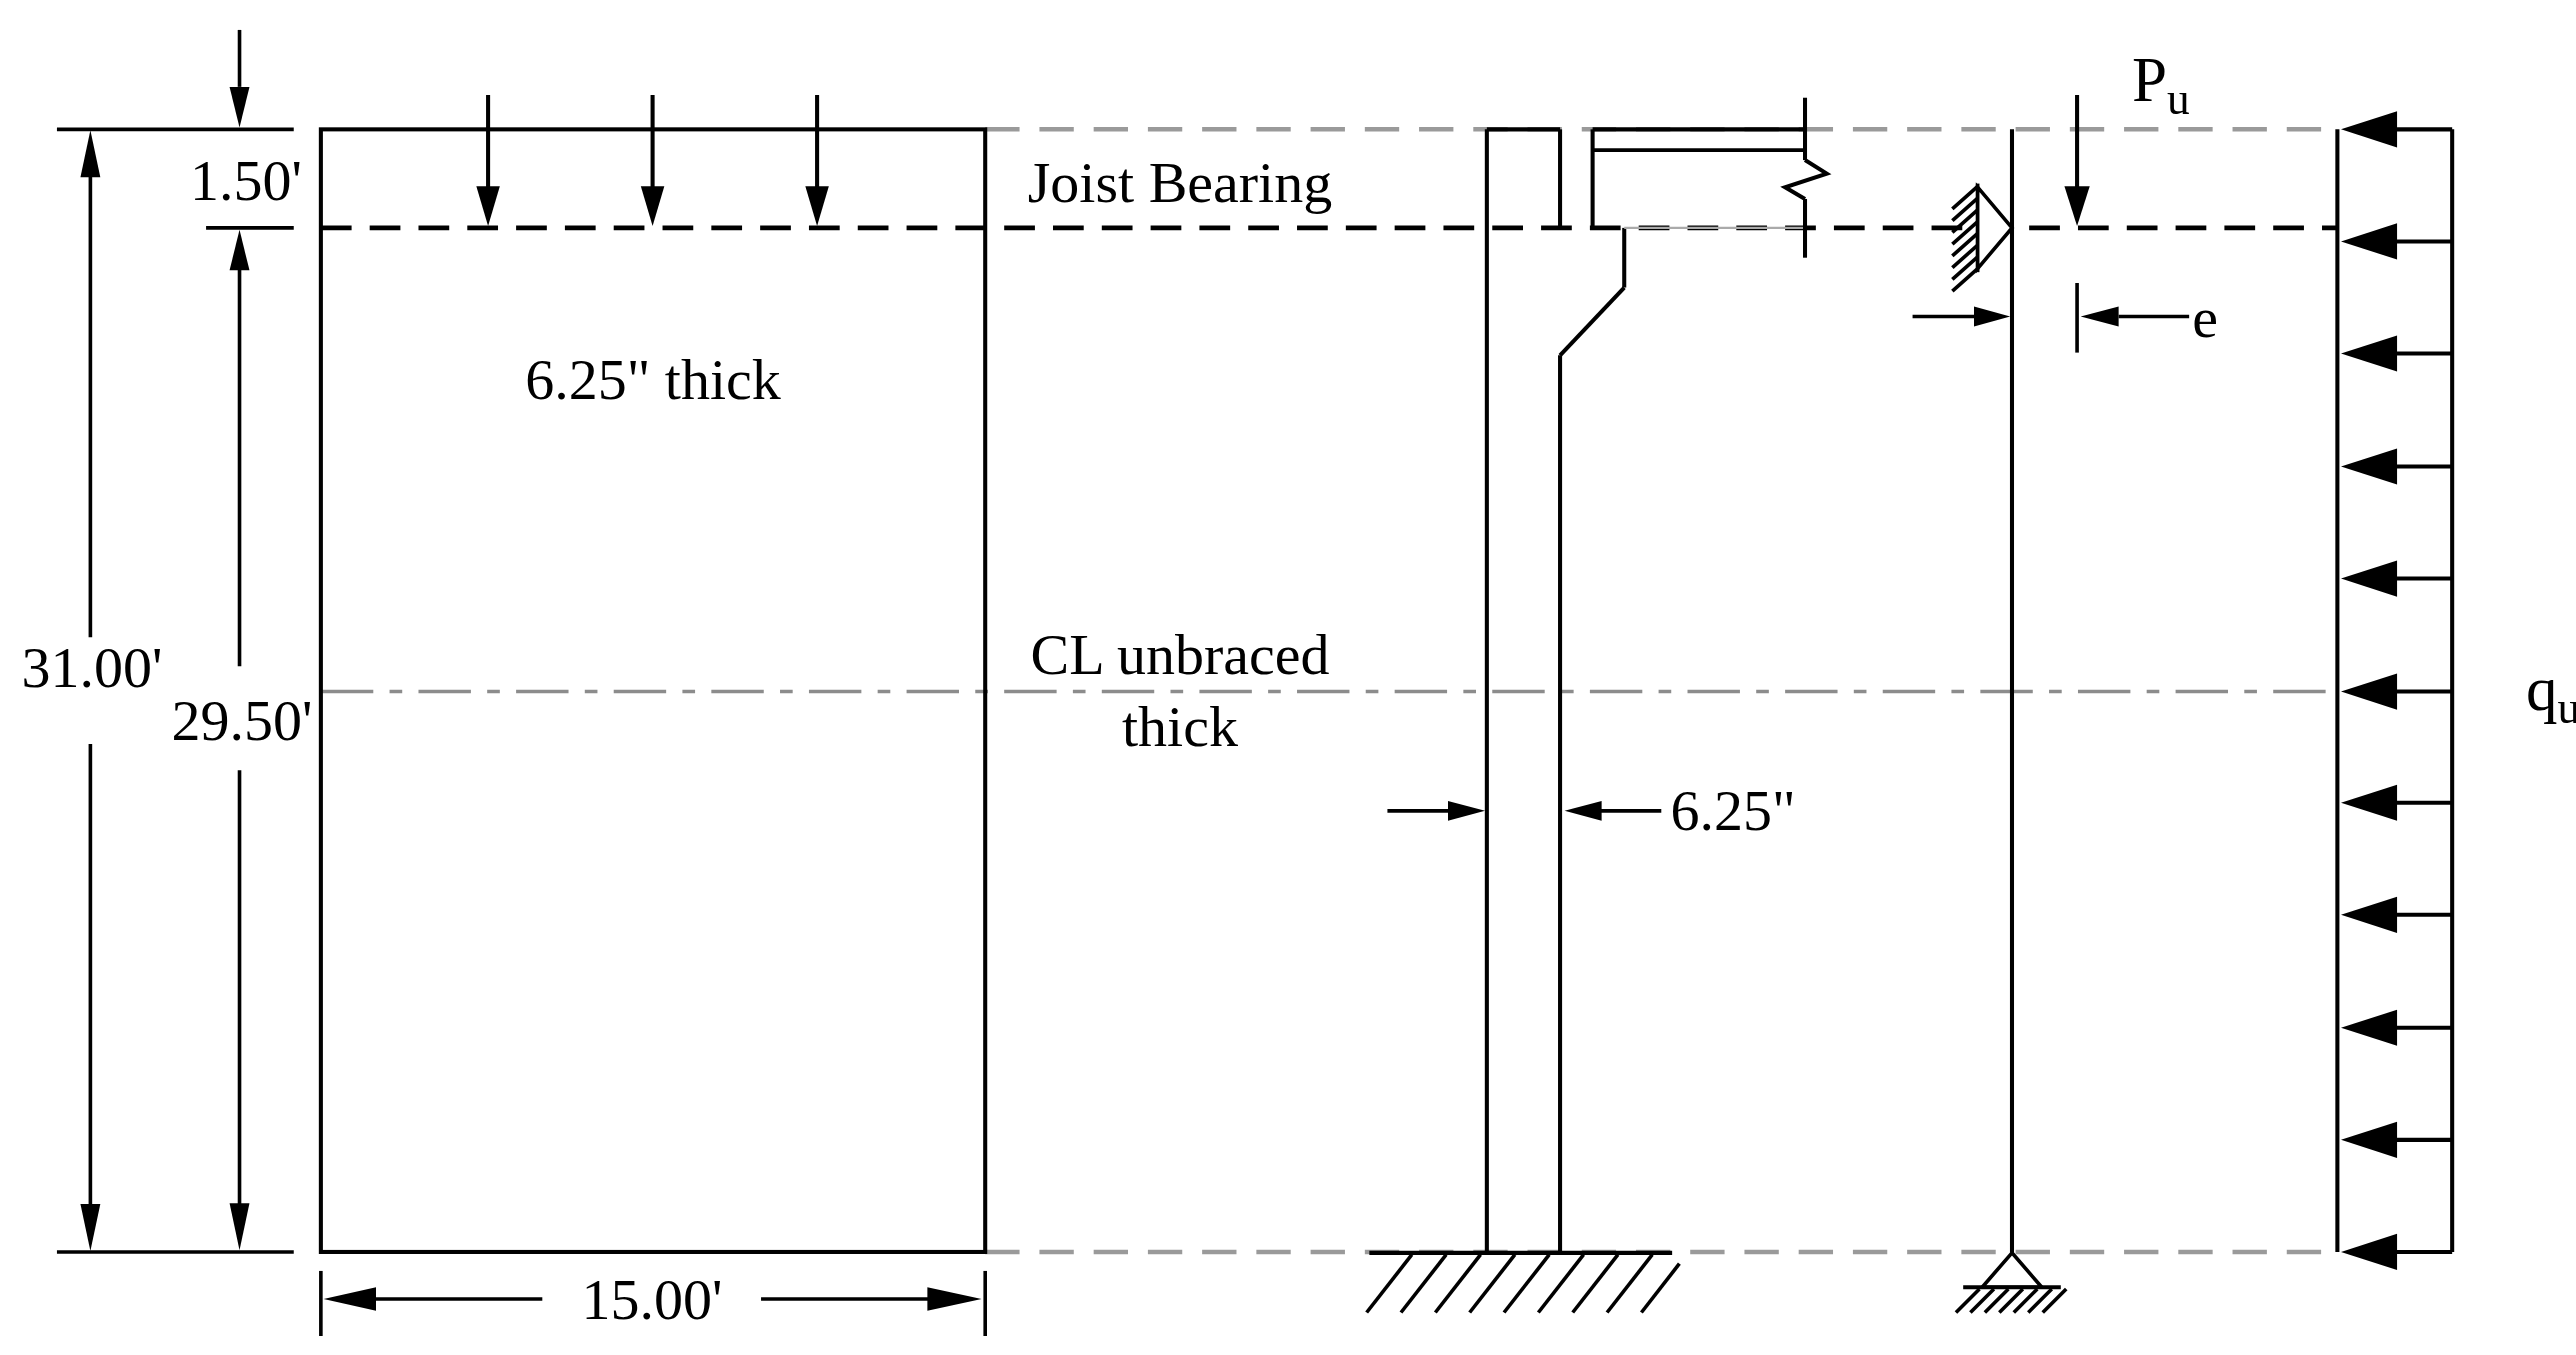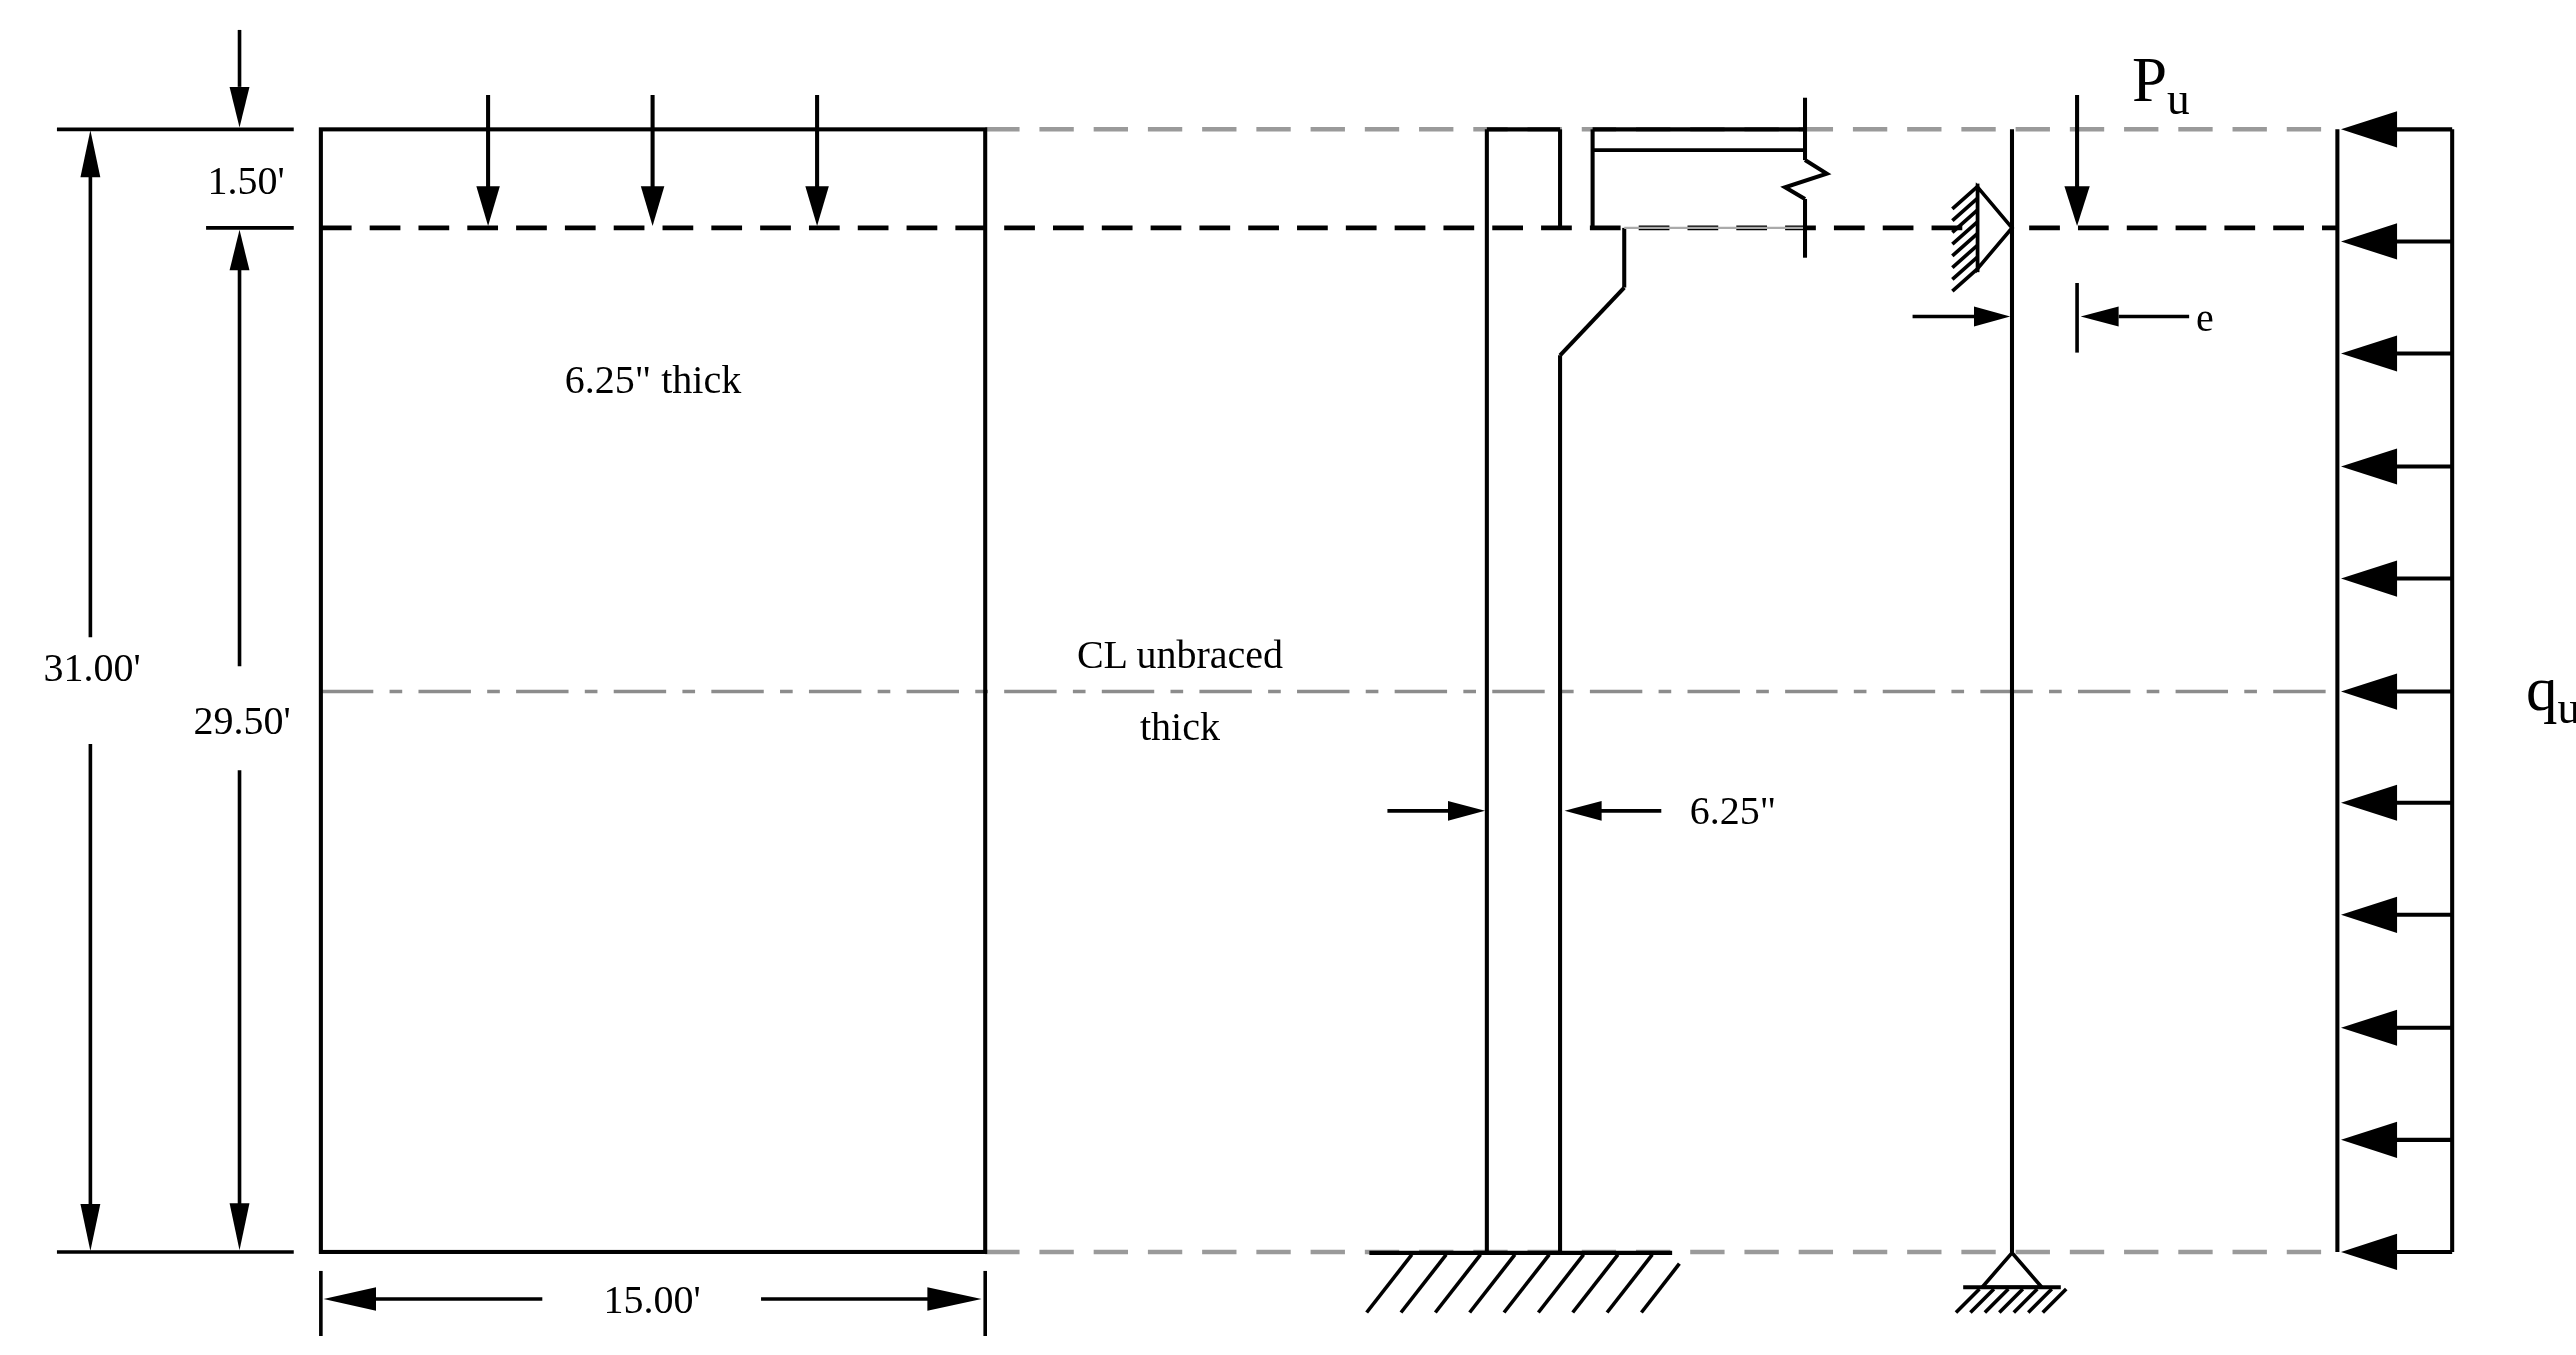--- a/index.html
+++ b/index.html
@@ -26,21 +26,21 @@
   .s-cl{stroke:var(--centerline-gray);stroke-width:4;stroke-dasharray:58 18 14 18;fill:none;}
   .s-thin-gray{stroke:var(--joist-thin);stroke-width:2.5;fill:none;}
   .s-hatch{stroke:var(--linework);stroke-width:4;fill:none;}
   .f-black{fill:var(--linework);stroke:none;}
   .pin{fill:#ffffff;stroke:var(--linework);stroke-width:4;stroke-linejoin:miter;}
 
   
   .label{
     position:absolute;
     color:var(--linework);
-    font-size:40px;
+    font-size:58px;
     line-height:72px;
     white-space:nowrap;
     text-align:center;
     transform:translate(-50%,-50%);
   }
   .label.tl{transform:none;}
   .label .sub{font-size:0.72em;vertical-align:-0.28em;}
   .load-symbol{font-size:63px;line-height:63px;margin-left:33px;}
 </style>
 </head>
@@ -228,20 +228,21 @@
 <div class="label" style="left:246px;top:181px;">1.50'</div>
 <div class="label" style="left:92px;top:668px;">31.00'</div>
 <div class="label" style="left:242px;top:721px;">29.50'</div>
 <div class="label" style="left:652px;top:1300px;text-align:center;">15.00'</div>
 <div class="label" style="left:1733px;top:811px;">6.25"</div>
 
 <div class="label" style="left:653px;top:380px;line-height:78px;">
   <div>6.25" thick</div>
 </div>
 
+<div class="label" style="left:1180px;top:183px;">Joist Bearing</div>
 
 <div class="label" style="left:1180px;top:691px;">
   <div>CL unbraced</div>
   <div>thick</div>
 </div>
 
 <div class="label tl load-symbol" style="left:2099px;top:49px;"><span>P</span><span class="sub">u</span></div>
 
 <div class="label tl load-symbol" style="left:2493px;top:658px;"><span>q</span><span class="sub">u</span></div>
 

